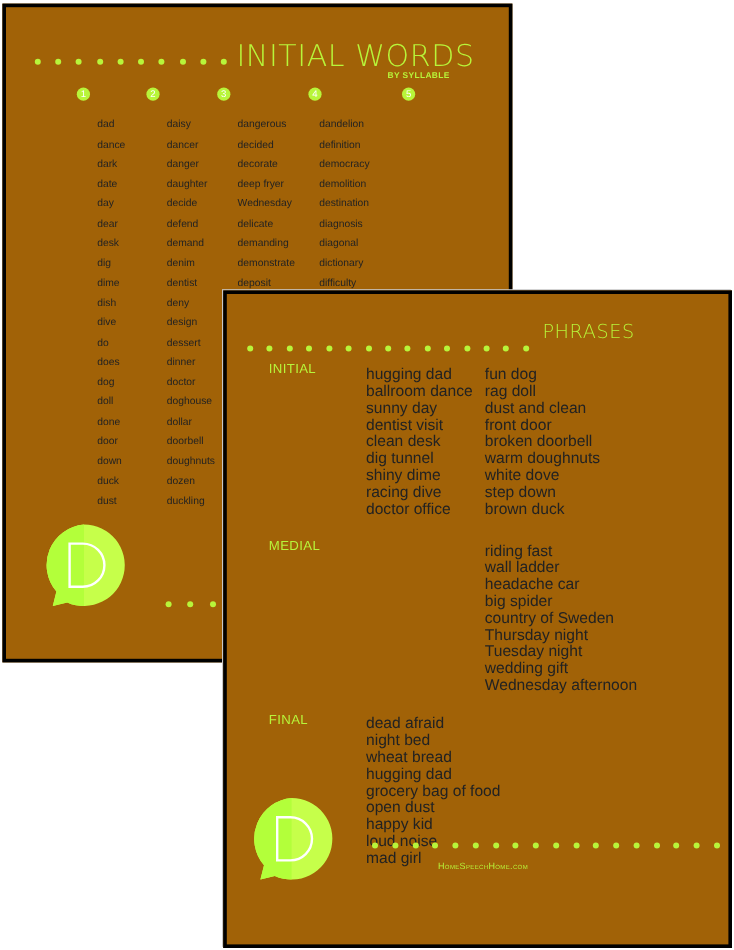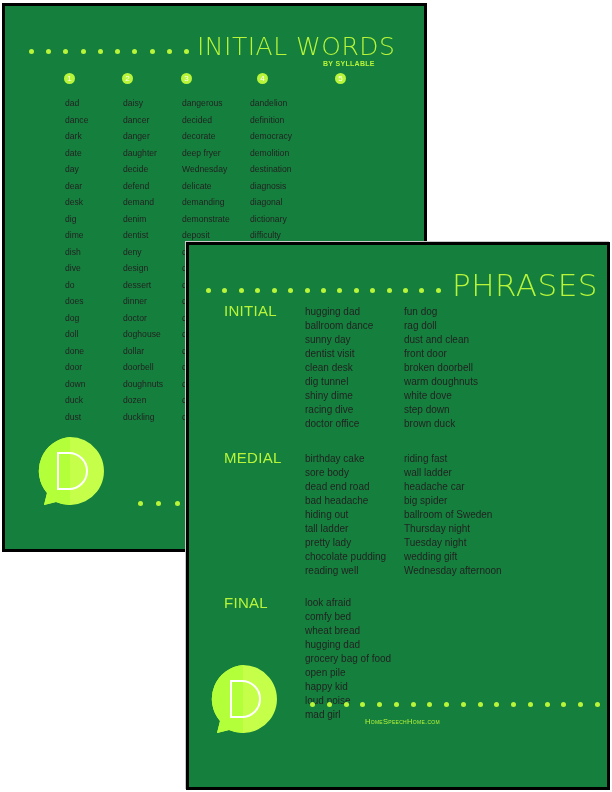--- a/index.html
+++ b/index.html
@@ -1,21 +1,21 @@
 <!DOCTYPE html>
 <html><head>
   <meta charset="utf-8">
   <style>
     * { box-sizing: border-box; margin: 0; padding: 0; }
     html, body { width: 612px; height: 792px; background: #ffffff; overflow: hidden; }
     body { position: relative; font-family: "Liberation Sans", sans-serif; }
 
     .page {
       position: absolute;
-      background: #15803d;
+      background: #a16207;
       border: 3px solid #000000;
       overflow: hidden;
     }
     #page1 { left: 2px; top: 3px; width: 425px; height: 549px; }
     #page2 { left: 186px; top: 242px; width: 424px; height: 548px; box-shadow: -1px -1px 0 #c9c9c9; }
 
     .title {
       position: absolute;
       color: #b8f53a;
       font-family: "DejaVu Sans", sans-serif;
@@ -51,44 +51,45 @@
       text-align: center;
       top: 67px;
     }
 
     .word-col {
       position: absolute;
       top: 89px;
       font-family: "Liberation Sans", sans-serif;
       font-size: 8.6px;
       color: #222222;
+      margin-left: 16px;
     }
     .word-col div { height: 16.5px; line-height: 16.5px; white-space: nowrap; }
 
     .logo {
       position: absolute;
       width: 72px; height: 72px;
     }
     #p1-logo { left: 29px; top: 429px; }
     #p1-bottom-dots { left: 133px; top: 495px; width: 60px; justify-content: space-between; }
 
     
-    #p2-title { left: 263px; top: 22px; font-size: 31px; }
+    #p2-title { left: 263px; top: 22px; font-size: 16px; }
     #p2-dots { left: 17px; top: 43px; width: 235px; justify-content: space-between; }
 
     .section-label {
       position: absolute;
       left: 35px;
       color: #b8f53a;
-      font-size: 15px;
+      font-size: 11px;
       letter-spacing: 0.3px;
     }
     .phrase-col {
       position: absolute;
-      font-size: 10px;
+      font-size: 13px;
       color: #222222;
     }
     .phrase-col div { height: 14px; line-height: 14px; white-space: nowrap; }
 
     #p2-logo { left: 18px; top: 418px; }
     #p2-bottom-dots { left: 121px; top: 457px; width: 290px; justify-content: space-between; }
     #p2-footer {
       position: absolute;
       left: 176px; top: 472px;
       font-size: 7.5px;
@@ -256,51 +257,40 @@
       <div>dust and clean</div>
       <div>front door</div>
       <div>broken doorbell</div>
       <div>warm doughnuts</div>
       <div>white dove</div>
       <div>step down</div>
       <div>brown duck</div>
     </div>
 
   <div class="section-label" style="top:204px">MEDIAL</div>
-  <div class="phrase-col" id="s1l" style="left:116px; top:207px">
-      <div>birthday cake</div>
-      <div>sore body</div>
-      <div>dead end road</div>
-      <div>bad headache</div>
-      <div>hiding out</div>
-      <div>tall ladder</div>
-      <div>pretty lady</div>
-      <div>chocolate pudding</div>
-      <div>reading well</div>
-    </div>
   <div class="phrase-col" id="s1r" style="left:215px; top:207px">
       <div>riding fast</div>
       <div>wall ladder</div>
       <div>headache car</div>
       <div>big spider</div>
-      <div>ballroom of Sweden</div>
+      <div>country of Sweden</div>
       <div>Thursday night</div>
       <div>Tuesday night</div>
       <div>wedding gift</div>
       <div>Wednesday afternoon</div>
     </div>
 
   <div class="section-label" style="top:349px">FINAL</div>
   <div class="phrase-col" id="s2l" style="left:116px; top:351px">
-      <div>look afraid</div>
-      <div>comfy bed</div>
+      <div>dead afraid</div>
+      <div>night bed</div>
       <div>wheat bread</div>
       <div>hugging dad</div>
       <div>grocery bag of food</div>
-      <div>open pile</div>
+      <div>open dust</div>
       <div>happy kid</div>
       <div>loud noise</div>
       <div>mad girl</div>
     </div>
 
   <svg class="logo" id="p2-logo" viewBox="0 0 72 72">
     <defs>
         <clipPath id="c2l">
           <rect x="0" y="0" width="36" height="72"></rect>
         </clipPath>

